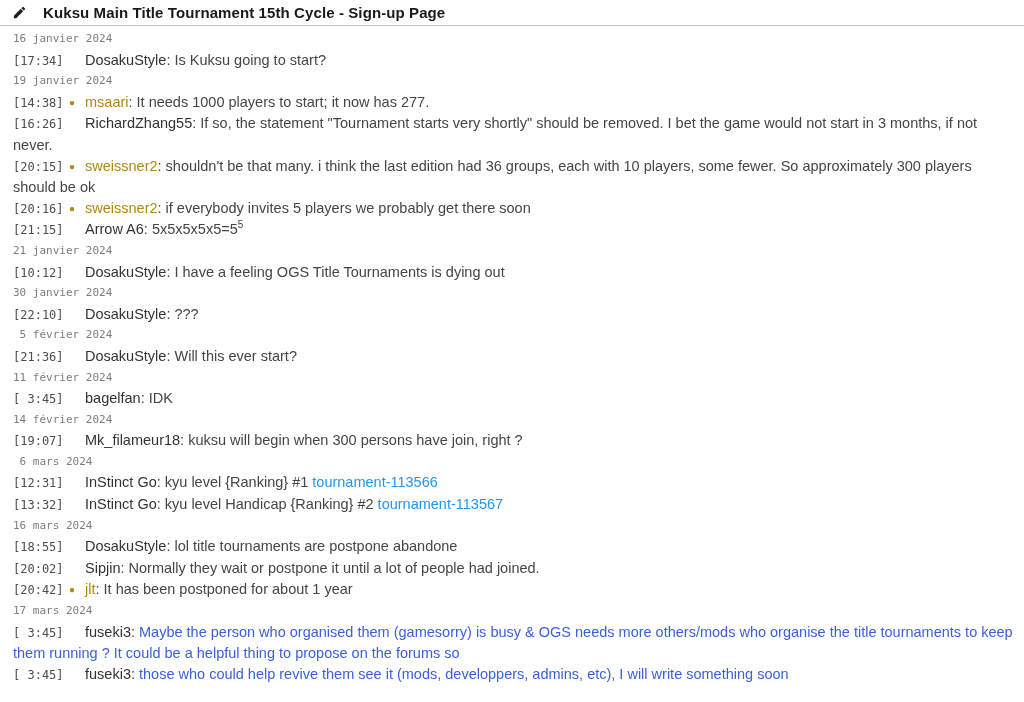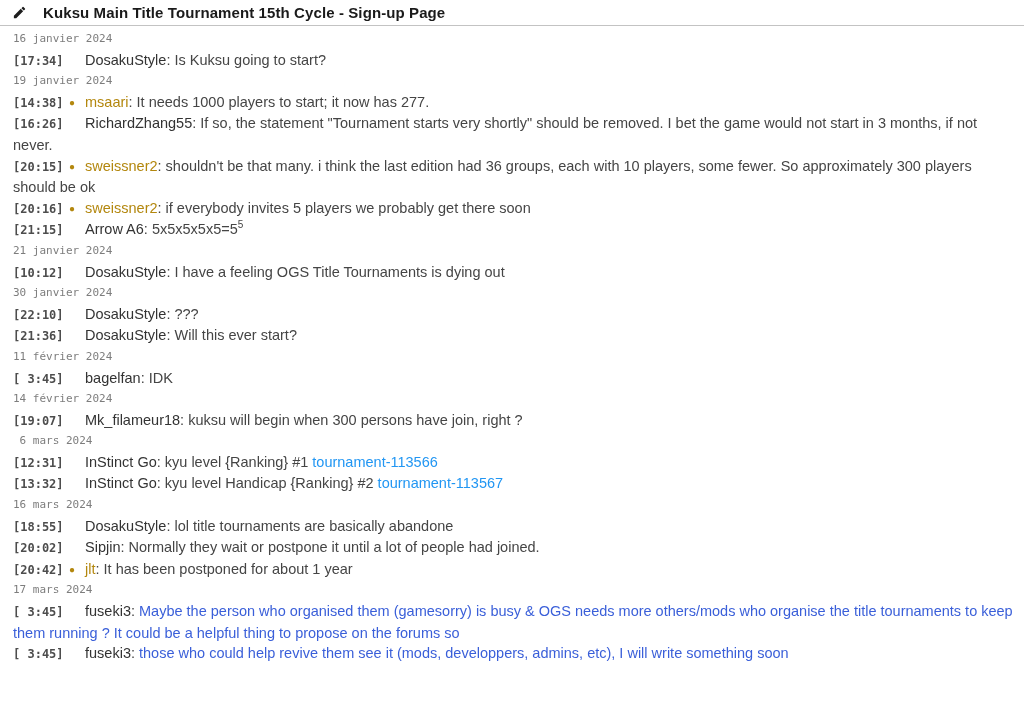--- a/index.html
+++ b/index.html
@@ -50,21 +50,20 @@
     color: #454545;
   }
   .timestamp {
     display: inline-block;
     width: 56px;
     font-family: "DejaVu Sans Mono", monospace;
     font-size: 12px;
     color: #4d4d4d;
     white-space: pre;
     vertical-align: baseline;
-    font-weight: bold;
   }
   .badge {
     display: inline-block;
     width: 16px;
     font-size: 10px;
     vertical-align: 1px;
   }
   .badge.gold { color: var(--gold, #b3870e); }
   .username {
     font-weight: normal;
@@ -99,29 +98,30 @@
       <div class="date-separator">19 janvier 2024</div>
       <div class="chat-line"><span class="timestamp">[14:38]</span><span class="badge gold">●</span><span class="username gold">msaari</span>: <span class="msg-text">It needs 1000 players to start; it now has 277.</span></div>
       <div class="chat-line"><span class="timestamp">[16:26]</span><span class="badge"></span><span class="username">RichardZhang55</span>: <span class="msg-text">If so, the statement "Tournament starts very shortly" should be removed. I bet the game would not start in 3 months, if not never.</span></div>
       <div class="chat-line"><span class="timestamp">[20:15]</span><span class="badge gold">●</span><span class="username gold">sweissner2</span>: <span class="msg-text">shouldn't be that many. i think the last edition had 36 groups, each with 10 players, some fewer. So approximately 300 players should be ok</span></div>
       <div class="chat-line"><span class="timestamp">[20:16]</span><span class="badge gold">●</span><span class="username gold">sweissner2</span>: <span class="msg-text">if everybody invites 5 players we probably get there soon</span></div>
       <div class="chat-line"><span class="timestamp">[21:15]</span><span class="badge"></span><span class="username">Arrow A6</span>: <span class="msg-text">5x5x5x5x5=5</span><sup class="sup">5</sup></div>
       <div class="date-separator">21 janvier 2024</div>
       <div class="chat-line"><span class="timestamp">[10:12]</span><span class="badge"></span><span class="username">DosakuStyle</span>: <span class="msg-text">I have a feeling OGS Title Tournaments is dying out</span></div>
       <div class="date-separator">30 janvier 2024</div>
       <div class="chat-line"><span class="timestamp">[22:10]</span><span class="badge"></span><span class="username">DosakuStyle</span>: <span class="msg-text">???</span></div>
+      <div class="date-separator"> 5 février 2024</div>
       <div class="chat-line"><span class="timestamp">[21:36]</span><span class="badge"></span><span class="username">DosakuStyle</span>: <span class="msg-text">Will this ever start?</span></div>
       <div class="date-separator">11 février 2024</div>
       <div class="chat-line"><span class="timestamp">[ 3:45]</span><span class="badge"></span><span class="username">bagelfan</span>: <span class="msg-text">IDK</span></div>
       <div class="date-separator">14 février 2024</div>
       <div class="chat-line"><span class="timestamp">[19:07]</span><span class="badge"></span><span class="username">Mk_filameur18</span>: <span class="msg-text">kuksu will begin when 300 persons have join, right ?</span></div>
       <div class="date-separator"> 6 mars 2024</div>
       <div class="chat-line"><span class="timestamp">[12:31]</span><span class="badge"></span><span class="username">InStinct Go</span>: <span class="msg-text">kyu level {Ranking} #1 </span><a class="msg-link" href="#">tournament-113566</a></div>
       <div class="chat-line"><span class="timestamp">[13:32]</span><span class="badge"></span><span class="username">InStinct Go</span>: <span class="msg-text">kyu level Handicap {Ranking} #2 </span><a class="msg-link" href="#">tournament-113567</a></div>
       <div class="date-separator">16 mars 2024</div>
-      <div class="chat-line"><span class="timestamp">[18:55]</span><span class="badge"></span><span class="username">DosakuStyle</span>: <span class="msg-text">lol title tournaments are basically abandone</span></div>
+      <div class="chat-line"><span class="timestamp">[18:55]</span><span class="badge"></span><span class="username">DosakuStyle</span>: <span class="msg-text">lol title tournaments are postpone abandone</span></div>
       <div class="chat-line"><span class="timestamp">[20:02]</span><span class="badge"></span><span class="username">Sipjin</span>: <span class="msg-text">Normally they wait or postpone it until a lot of people had joined.</span></div>
       <div class="chat-line"><span class="timestamp">[20:42]</span><span class="badge gold">●</span><span class="username gold">jlt</span>: <span class="msg-text">It has been postponed for about 1 year</span></div>
       <div class="date-separator">17 mars 2024</div>
       <div class="chat-line"><span class="timestamp">[ 3:45]</span><span class="badge"></span><span class="username">fuseki3</span>: <span class="msg-text blue">Maybe the person who organised them (gamesorry) is busy &amp; OGS needs more others/mods who organise the title tournaments to keep them running ? It could be a helpful thing to propose on the forums so</span></div>
       <div class="chat-line"><span class="timestamp">[ 3:45]</span><span class="badge"></span><span class="username">fuseki3</span>: <span class="msg-text blue">those who could help revive them see it (mods, developpers, admins, etc), I will write something soon</span></div>
     </div>
 </div>
 
 </body></html>

